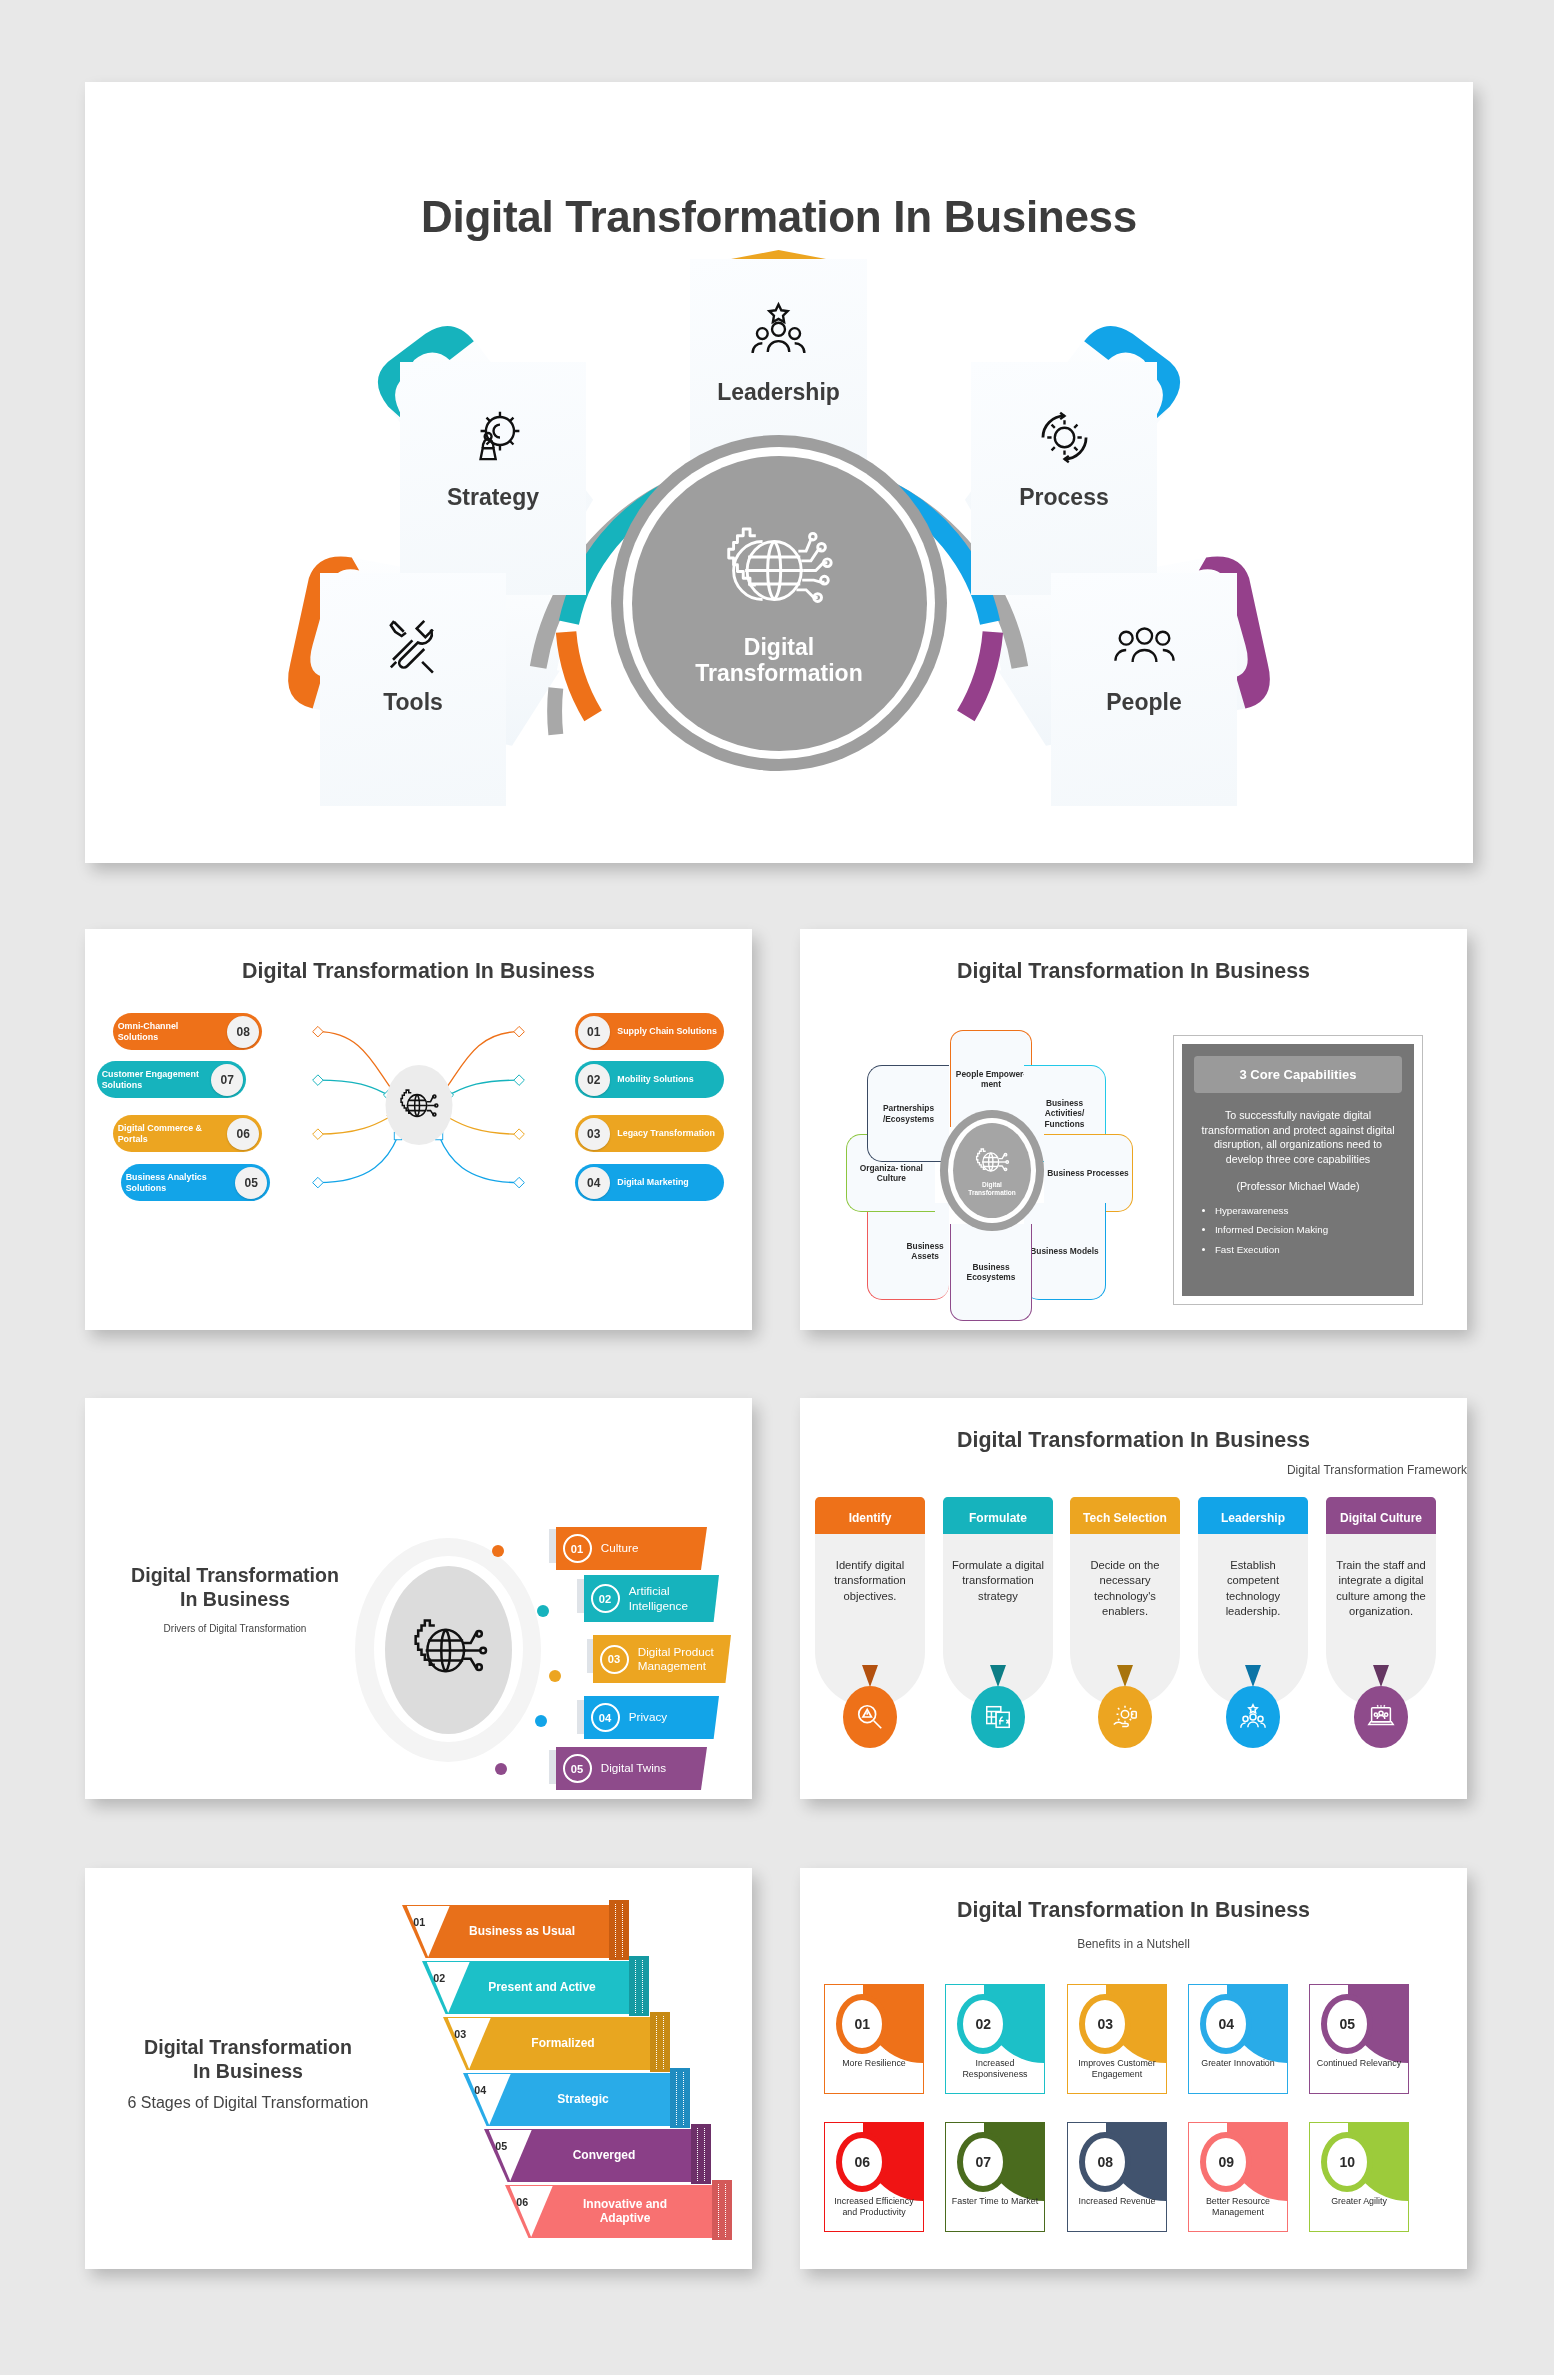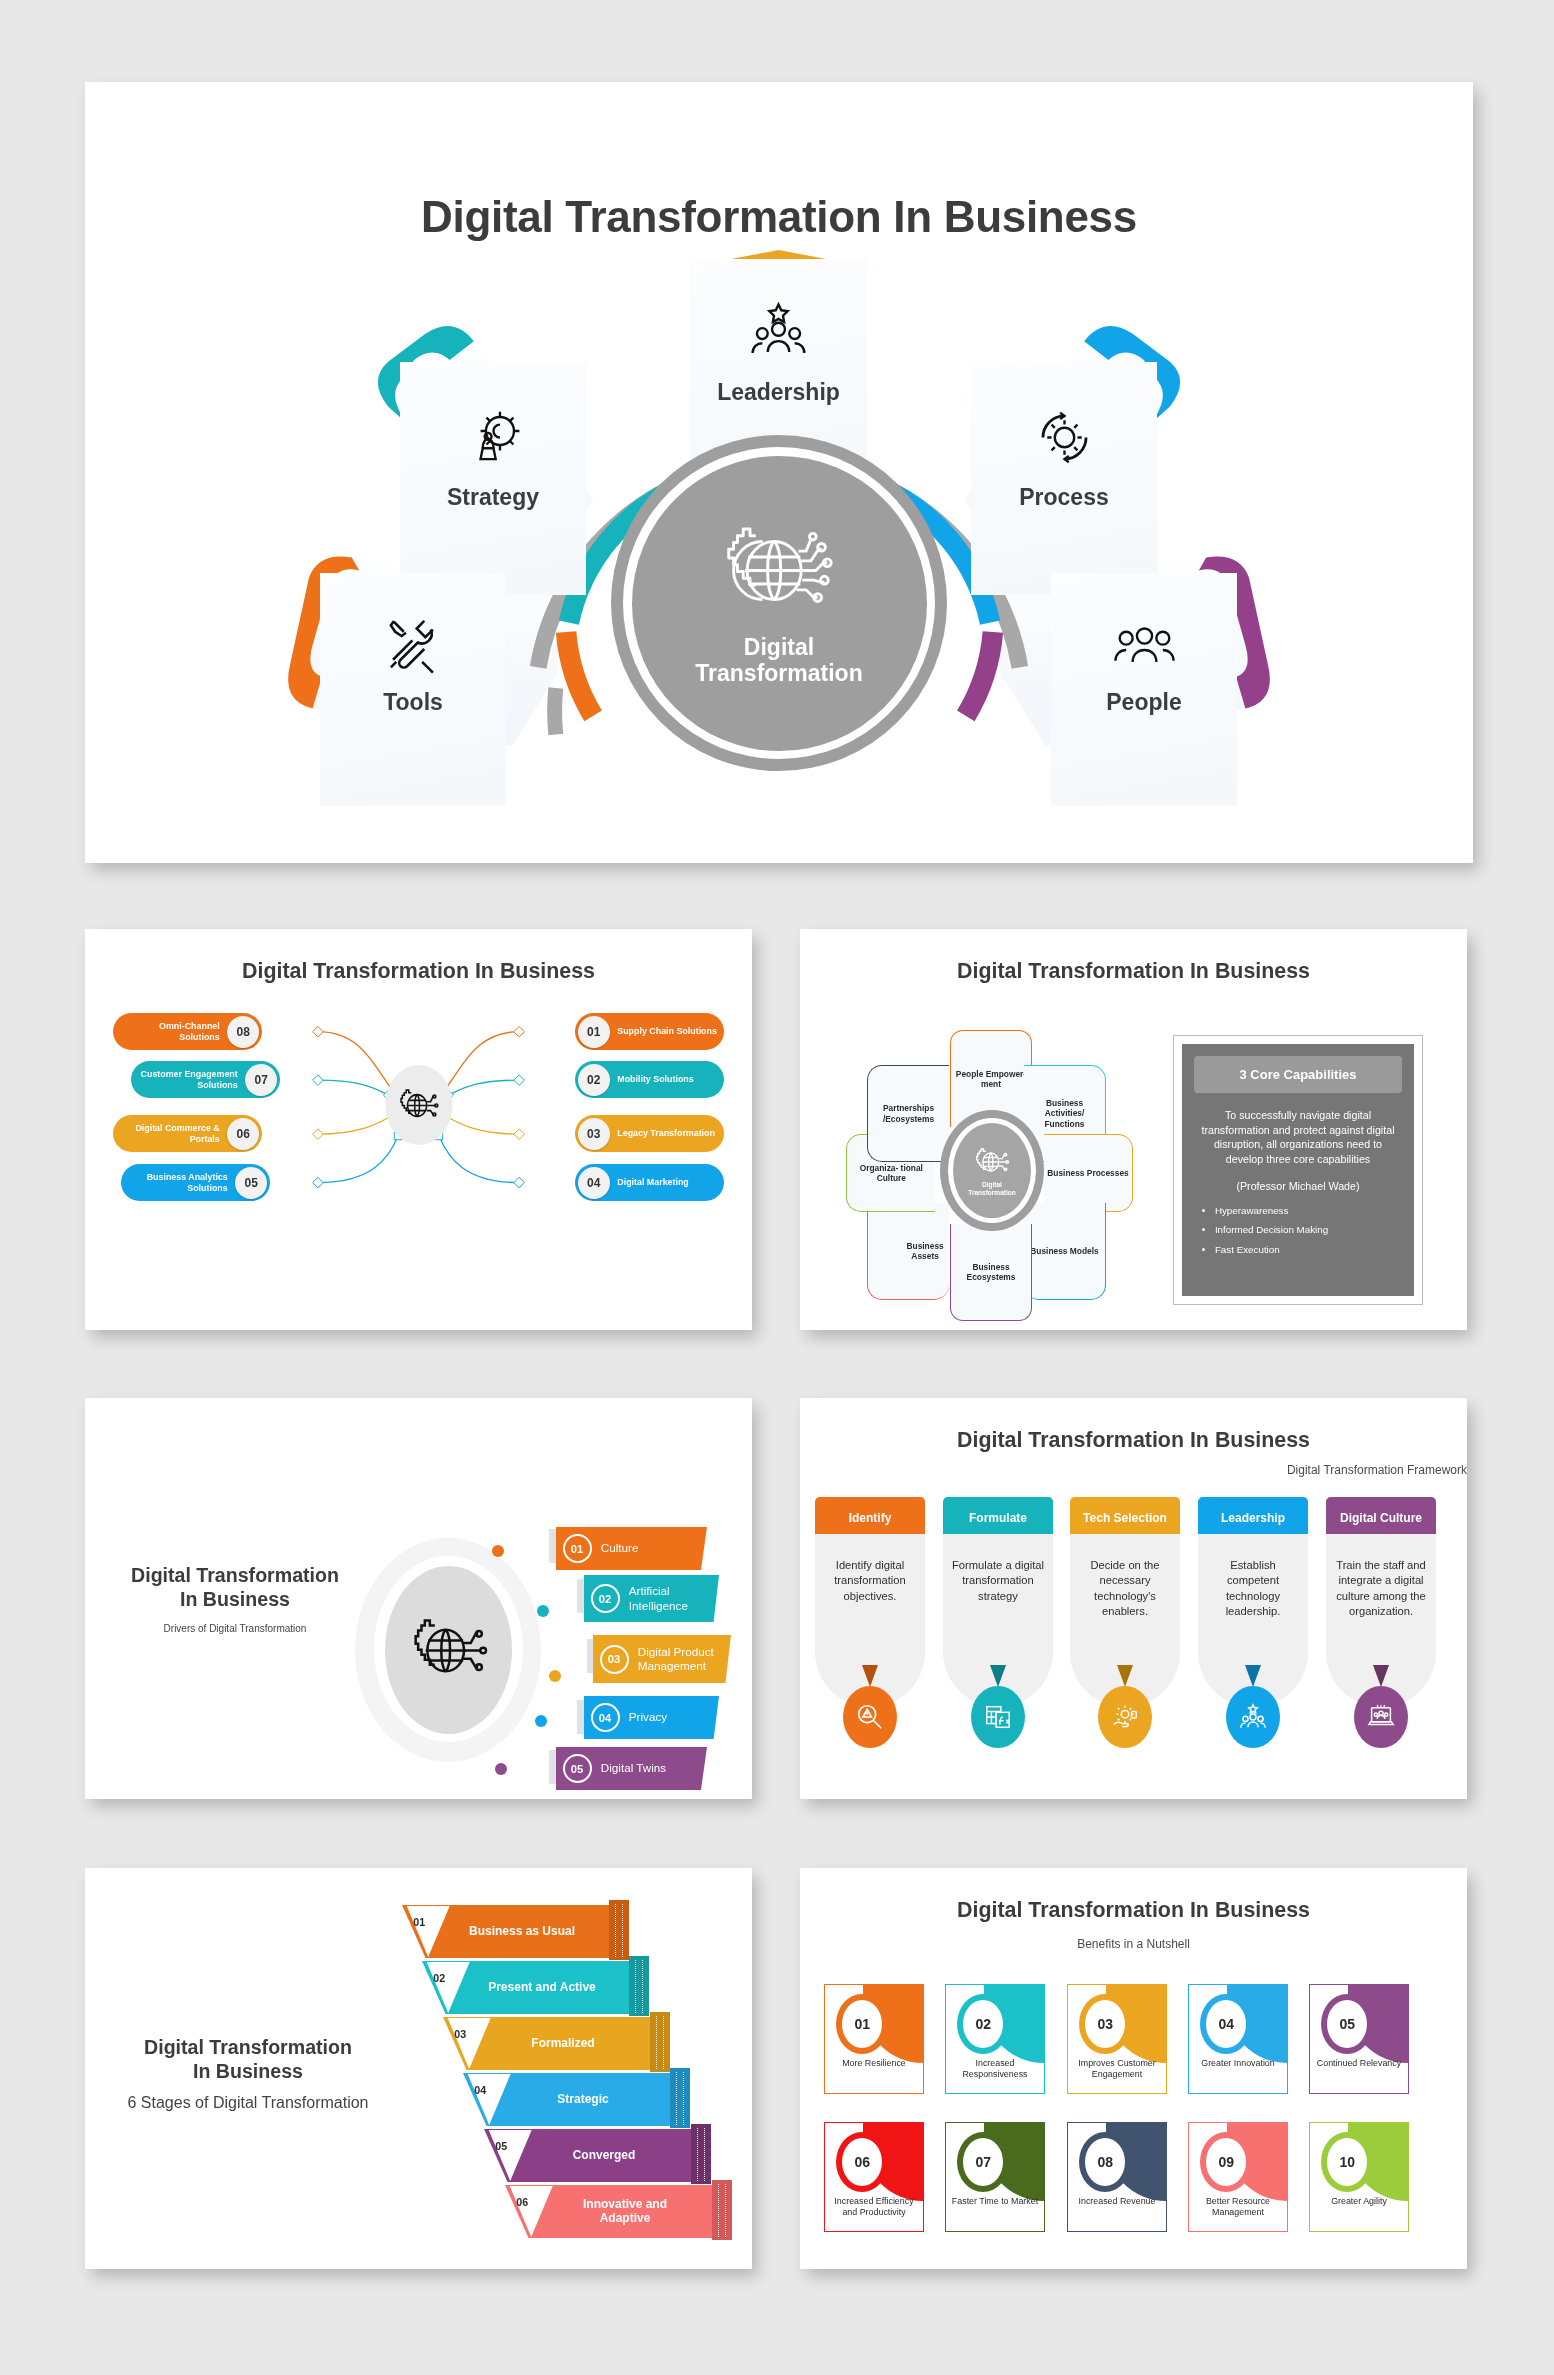--- a/index.html
+++ b/index.html
@@ -83,21 +83,21 @@
   
   .pill {
     position: absolute; width: 149px; height: 37px;
     border-radius: 18.6px; display: flex; align-items: center;
   }
   .pill.left { flex-direction: row; }
   .pill .ptxt {
     flex: 1; color: #fff; font-size: 8.9px; font-weight: bold;
     line-height: 1.18; padding: 0 4.7px;
   }
-  .pill.left .ptxt { text-align: right; }
+  .pill.left .ptxt { text-align: left; }
   .pill.right .ptxt { text-align: left; }
   .pill .num {
     width: 32px; height: 32px; border-radius: 50%;
     background: #f2f2f2; color: #333; font-size: 12px; font-weight: bold;
     display: flex; align-items: center; justify-content: center;
     flex: none; margin: 0 2.8px;
     box-shadow: 0 0.9px 1.9px rgba(0,0,0,.18);
   }
   .hub {
     position: absolute; left: 50%; top: 136px; transform: translateX(-50%);
@@ -423,21 +423,21 @@
         <rect x="386" y="174" width="8" height="8" transform="rotate(45 390 178)" stroke="#16b3bd"></rect>
         <rect x="382" y="196" width="8" height="8" transform="rotate(45 386 200)" stroke="#eca521"></rect>
         <rect x="376" y="218" width="8" height="8" stroke="#12a4e8"></rect>
       </g>
     </svg>
 
     <div class="pill left" style="left:28px; top:84px; background:#ee7119;">
       <div class="ptxt">Omni-Channel Solutions</div>
       <div class="num">08</div>
     </div>
-    <div class="pill left" style="left:46px; top:132px; background:#16b3bd;">
+    <div class="pill left" style="left:12px; top:132px; background:#16b3bd;">
       <div class="ptxt">Customer Engagement Solutions</div>
       <div class="num">07</div>
     </div>
     <div class="pill left" style="left:28px; top:186px; background:#eca521;">
       <div class="ptxt">Digital Commerce &amp; Portals</div>
       <div class="num">06</div>
     </div>
     <div class="pill left" style="left:36px; top:235px; background:#12a4e8;">
       <div class="ptxt">Business Analytics Solutions</div>
       <div class="num">05</div>

